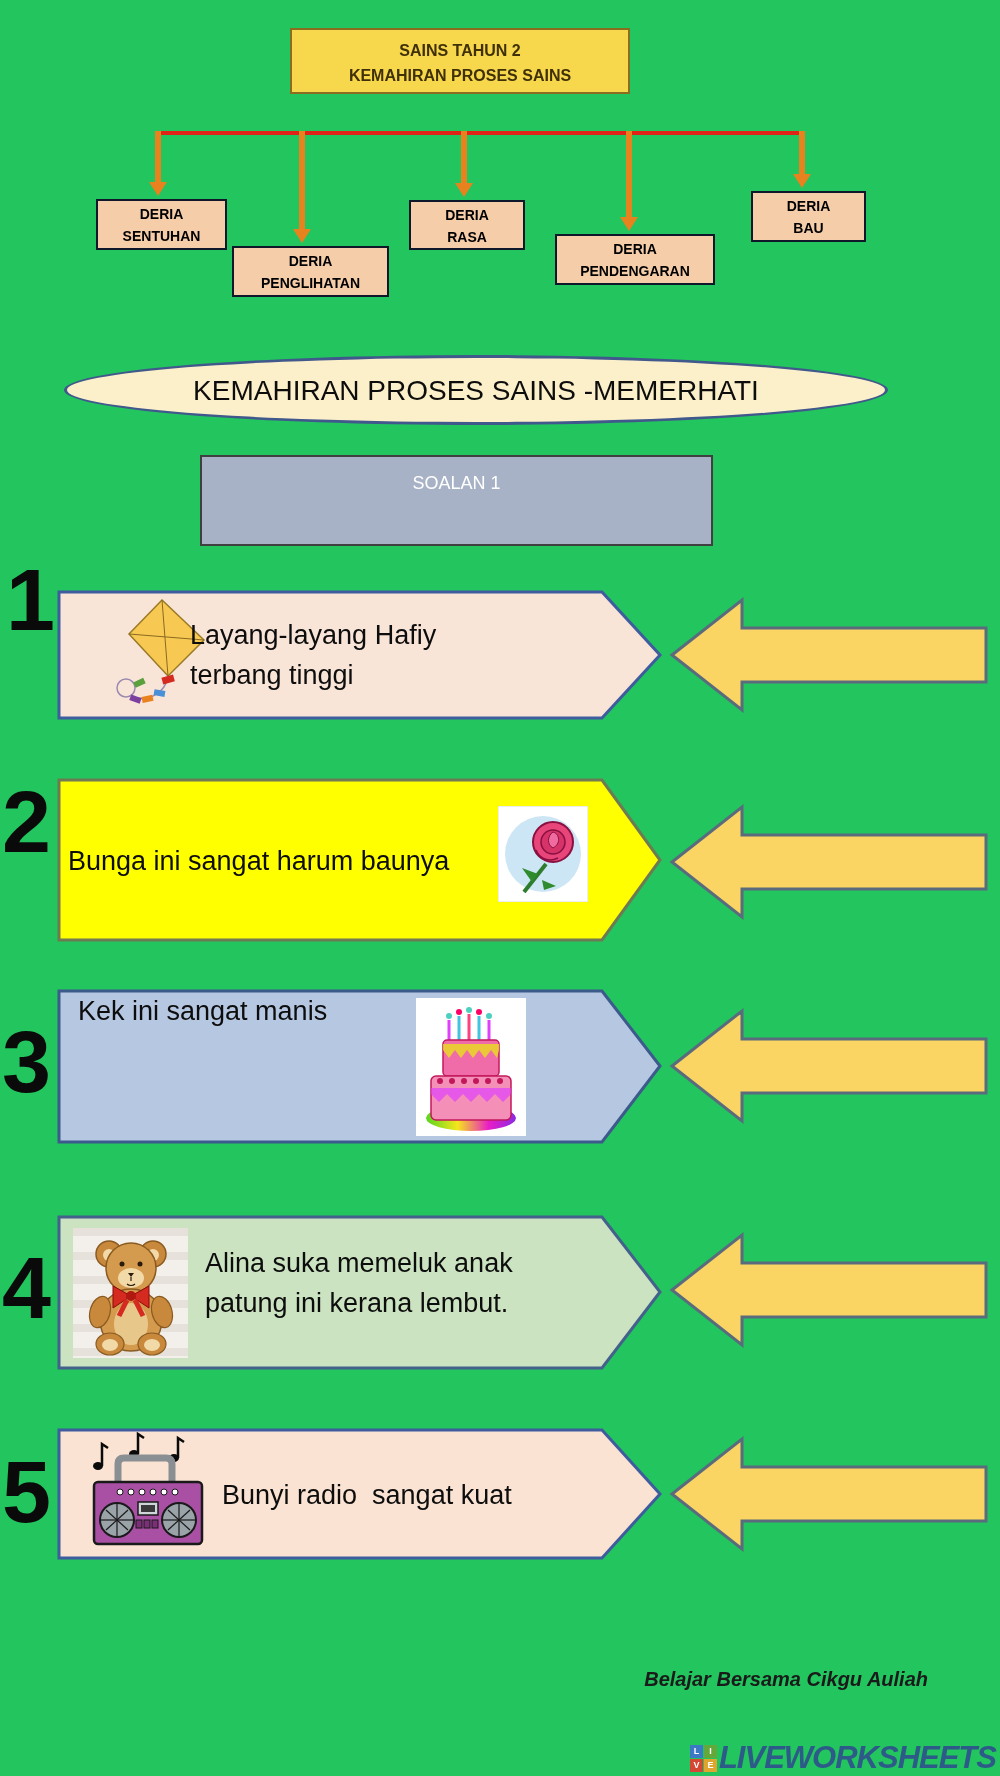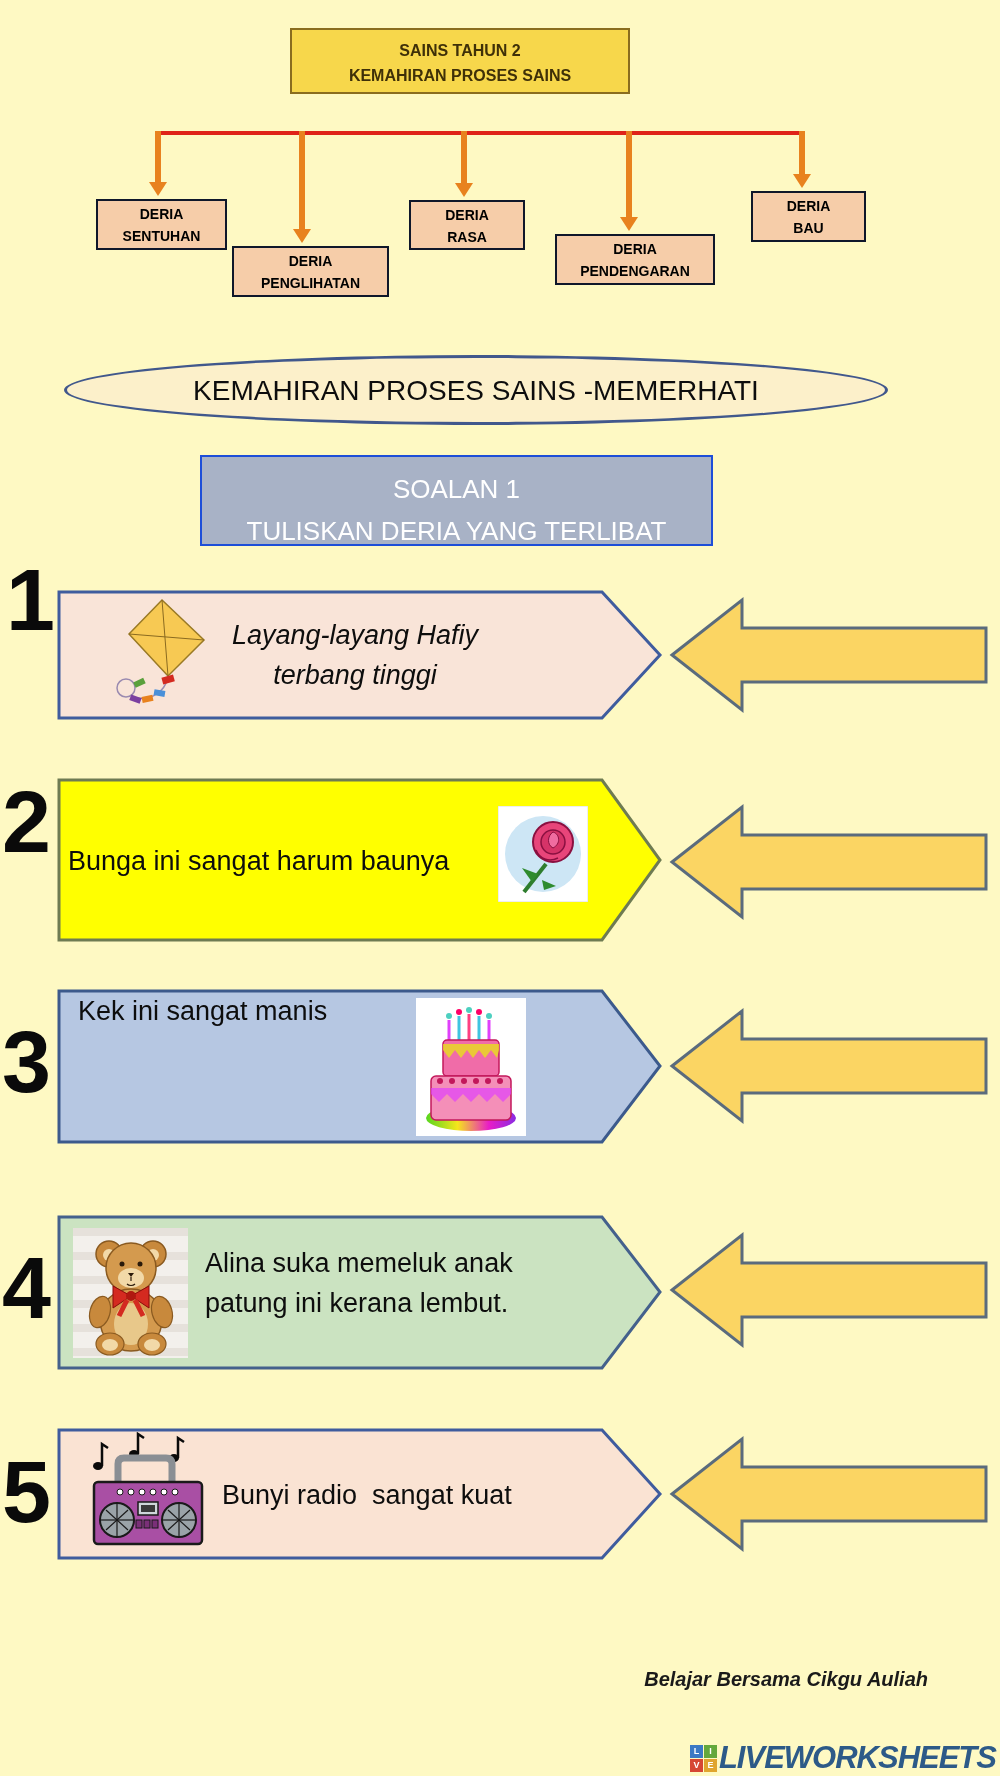--- a/index.html
+++ b/index.html
@@ -1,35 +1,35 @@
 <!DOCTYPE html>
 <html><head>
 <meta charset="utf-8">
 <style>
   html,body{margin:0;padding:0;background:#fff;}
-  #canvas{position:relative;width:1000px;height:1776px;background:#fef9c3;overflow:hidden;
+  #canvas{position:relative;width:1000px;height:1776px;background:#22c55e;overflow:hidden;
           font-family:"Liberation Sans",sans-serif;color:#111;}
   .abs{position:absolute;}
   
   .title-box{left:290px;top:28px;width:340px;height:66px;background:#F7D74B;border:2px solid #8A6D1E;
              text-align:center;font-weight:bold;font-size:16px;color:#3F3008;line-height:1.55;padding-top:9px;box-sizing:border-box;}
   
   .sense-box{background:#F6CDA9;border:2px solid #0f172a;text-align:center;font-weight:bold;
              font-size:14px;line-height:1.55;color:#000;box-sizing:border-box;padding-top:3px;}
   
   .ellipse{left:64px;top:355px;width:824px;height:70px;background:#FCF0CA;border:3px solid #41588C;
            border-radius:50%;text-align:center;font-size:28px;color:#0d0d0d;line-height:66px;box-sizing:border-box;}
   
-  .question-box{left:200px;top:455px;width:513px;height:91px;background:#A8B2C6;border:2px solid #1d4ed8;
-                text-align:center;color:#fff;font-size:26px;line-height:1.6;padding-top:12px;box-sizing:border-box;}
+  .question-box{left:200px;top:455px;width:513px;height:91px;background:#A8B2C6;border:2px solid #404040;
+                text-align:center;color:#fff;font-size:18px;line-height:1.6;padding-top:12px;box-sizing:border-box;}
   
   .bignum{font-size:88px;font-weight:bold;color:#0a0a0a;line-height:1;}
   
   .btxt{font-size:27px;color:#0d0d0d;white-space:pre;}
-  .center{text-align:center;font-style:italic;}
+  .center{text-align:left;}
   
   .credit{right:72px;top:1668px;font-size:20px;font-style:italic;font-weight:bold;color:#1a1a1a;margin-left:16px;}
   .brand{right:4px;top:1740px;display:flex;align-items:center;gap:2px;}
   .brand-grid{display:grid;grid-template-columns:13px 13px;grid-template-rows:13px 13px;gap:1px;}
   .brand-grid span{display:flex;align-items:center;justify-content:center;color:#fff;font-size:9px;font-weight:bold;}
   .brand-text{font-size:31px;font-weight:bold;letter-spacing:-1px;font-style:italic;}
 </style>
 </head>
 <body>
 
@@ -76,21 +76,20 @@
     <div>DERIA</div>
     <div>BAU</div>
   </div>
 
   <div class="abs ellipse">
     <span>KEMAHIRAN PROSES SAINS -MEMERHATI</span>
   </div>
 
   <div class="abs question-box">
     <div>SOALAN 1</div>
-    <div>TULISKAN DERIA YANG TERLIBAT</div>
   </div>
 
   <div class="abs bignum" style="left:6px;top:556px">1</div>
   <svg class="abs" style="left:57px;top:590px" width="610" height="130">
     <polygon points="2,2 545,2 603,65 545,128 2,128" stroke-width="3" fill="#F9E4D8" stroke="#3F5C9E"></polygon>
   </svg>
   <svg class="abs" style="left:112px;top:596px" width="100" height="118">
     <polygon points="50,4 92,44 56,80 17,38" fill="#F7C953" stroke="#9a7a25" stroke-width="1.5"></polygon>
     <line x1="50" y1="4" x2="56" y2="80" stroke="#8a6a20" stroke-width="1"></line>
     <line x1="92" y1="44" x2="17" y2="38" stroke="#8a6a20" stroke-width="1"></line>

